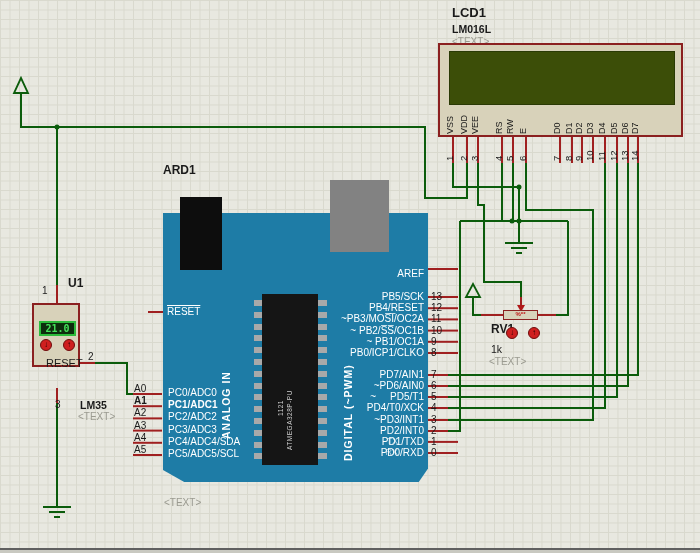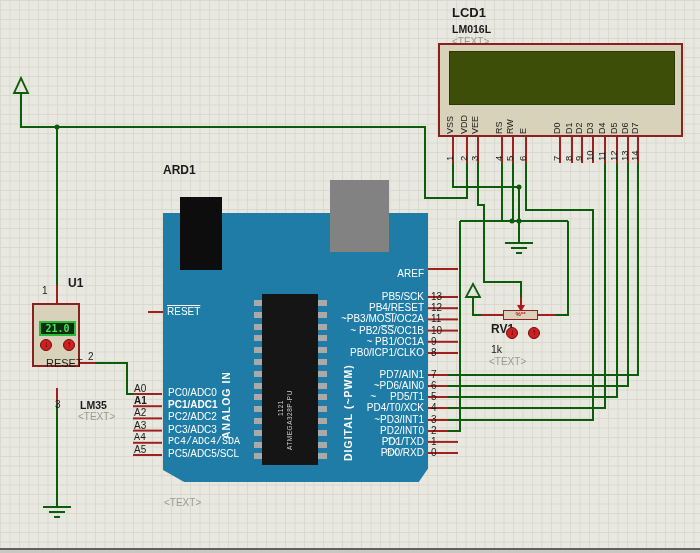--- a/index.html
+++ b/index.html
@@ -312,21 +312,21 @@
       <div class="apin-row" style="top: 410.4px;">
         <span class="apin-ext">A2</span>
         <span class="apin-label">PC2/ADC2</span>
       </div>
 
       <div class="apin-row" style="top: 422.6px;">
         <span class="apin-ext">A3</span>
         <span class="apin-label">PC3/ADC3</span>
       </div>
 
-      <div class="apin-row" style="top: 434.8px; font-family: Liberation Mono, monospace;">
+      <div class="apin-row" style="top: 434.8px;">
         <span class="apin-ext">A4</span>
         <span class="apin-label">PC4/ADC4/SDA</span>
       </div>
 
       <div class="apin-row" style="top: 447px;">
         <span class="apin-ext">A5</span>
         <span class="apin-label">PC5/ADC5/SCL</span>
       </div>
     </div>
 

